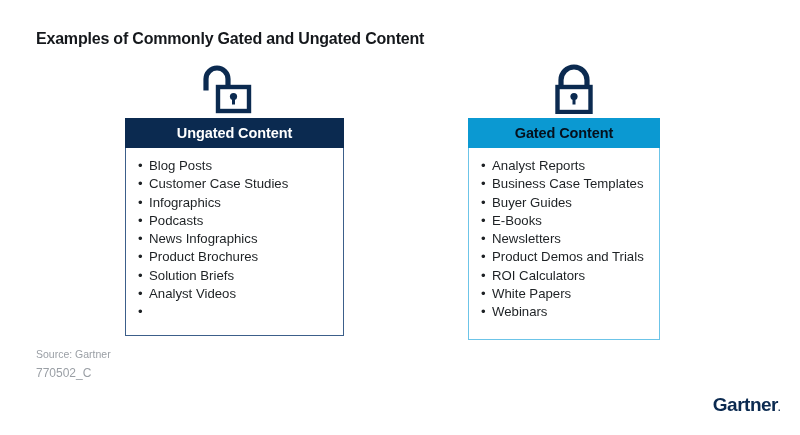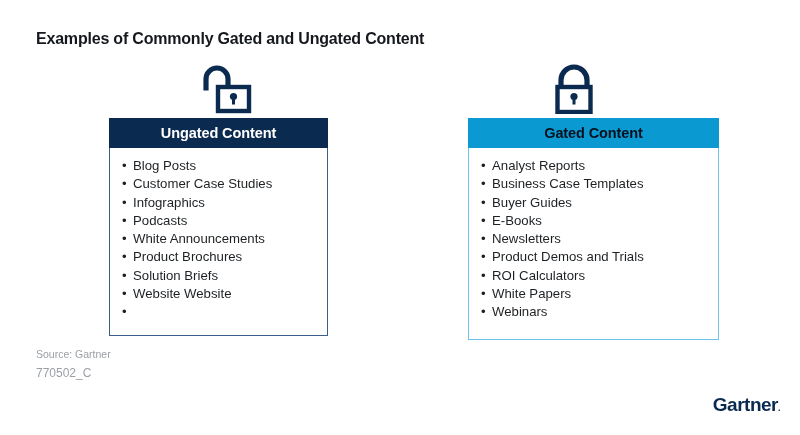--- a/index.html
+++ b/index.html
@@ -67,39 +67,39 @@
     display: inline-block;
     width: 11px;
     flex: 0 0 11px;
     font-size: 13.2px;
     line-height: 18.3px;
     color: #1d2124;
   }
 
   
   #card-ungated {
-    left: 109px;
+    left: 125px;
     top: 118px;
     width: 219px;
   }
   #card-ungated .card-header {
     background: #0b2a50;
     color: #ffffff;
   }
   #card-ungated .card-body {
     border: 1px solid #3c5f8a;
     border-top: none;
     height: 188px;
   }
 
   
   #card-gated {
     left: 468px;
     top: 118px;
-    width: 251px;
+    width: 192px;
   }
   #card-gated .card-header {
     background: #0b99d2;
     color: #05101c;
   }
   #card-gated .card-body {
     border: 1px solid #6cc4e8;
     border-top: none;
     height: 192px;
   }
@@ -191,33 +191,33 @@
         <li>
             <span class="bullet">•</span>
             <span>Infographics</span>
           </li>
         <li>
             <span class="bullet">•</span>
             <span>Podcasts</span>
           </li>
         <li>
             <span class="bullet">•</span>
-            <span>White Announcements</span>
+            <span>News Infographics</span>
           </li>
         <li>
             <span class="bullet">•</span>
             <span>Product Brochures</span>
           </li>
         <li>
             <span class="bullet">•</span>
             <span>Solution Briefs</span>
           </li>
         <li>
             <span class="bullet">•</span>
-            <span>Website Website</span>
+            <span>Analyst Videos</span>
           </li>
         <li>
             <span class="bullet">•</span>
           </li>
       </ul>
     </div>
   </div>
 
   <div class="card" id="card-gated">
     <div class="card-header">

